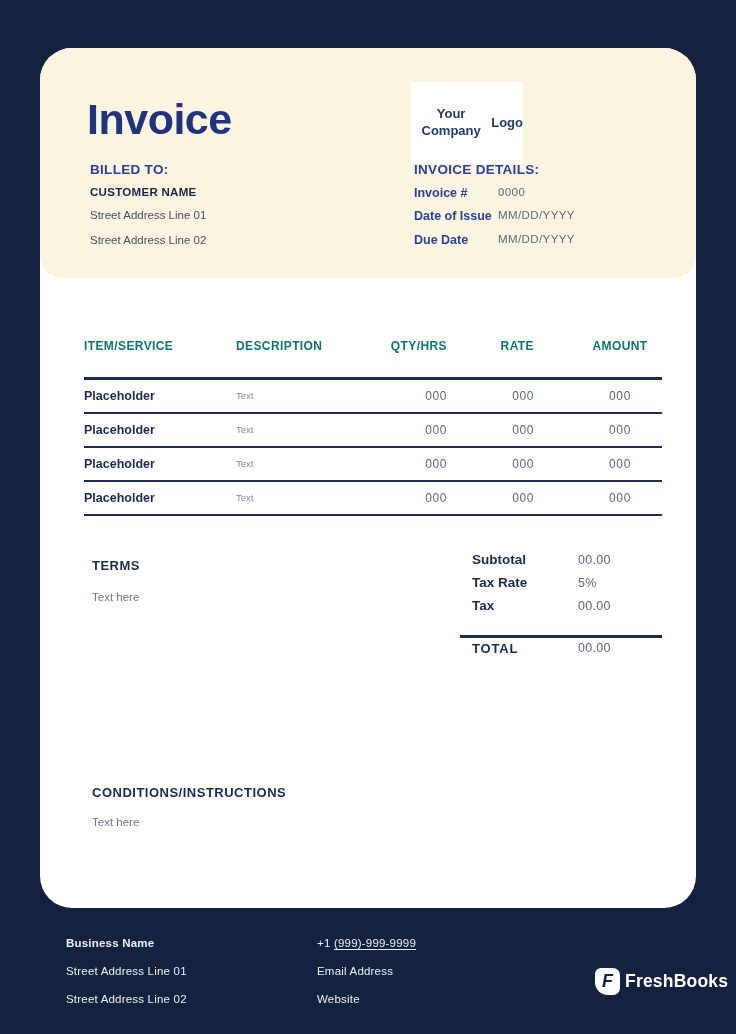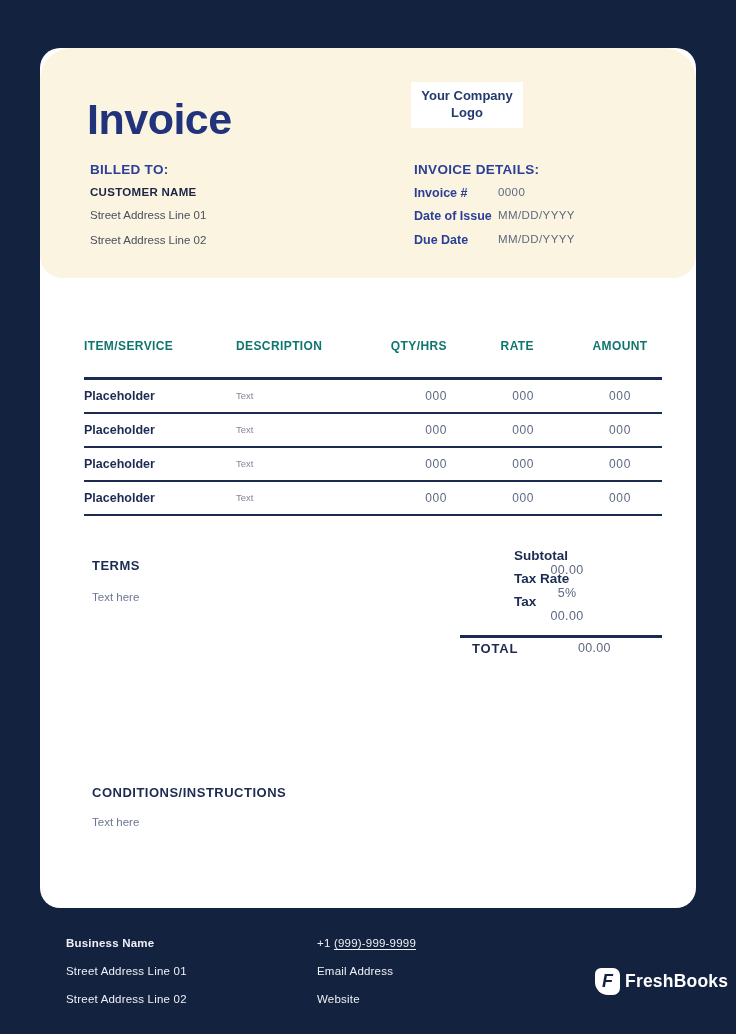--- a/index.html
+++ b/index.html
@@ -3,29 +3,29 @@
 <meta charset="utf-8">
 <style>
   * { margin:0; padding:0; box-sizing:border-box; }
   html,body { width:736px; height:1034px; }
   body { font-family:"Liberation Sans", sans-serif; background:#13223f; }
 
   .canvas { position:relative; width:736px; height:1034px; background:#13223f; overflow:hidden; }
 
   
   .card { position:absolute; left:40px; top:48px; width:656px; height:860px;
-          background:#ffffff; border-radius:20px; }
+          background:#ffffff; border-radius:32px; }
   .card-header { position:absolute; left:0; top:0; width:656px; height:230px;
                  background:#fbf4e1; border-radius:32px 32px 22px 22px; }
 
   .invoice-title { position:absolute; left:47px; top:50px; font-size:43px; font-weight:bold;
                    color:#20337b; letter-spacing:-0.5px; line-height:1; }
 
-  .logo-box { position:absolute; left:371px; top:34px; width:112px; height:46px; background:#ffffff;
-              display:flex; flex-direction:column; align-items:center; justify-content:center;
+  .logo-box { position:absolute; left:371px; top:34px; width:112px; height:82px; background:#ffffff;
+              display:flex; flex-direction:row; align-items:center; justify-content:center;
               text-align:center; font-size:13px; font-weight:bold; color:#243a6e; line-height:1.3; }
 
   .sec-heading { position:absolute; font-size:13.5px; font-weight:bold; color:#2b3f98; letter-spacing:.3px; }
   .billed-heading { left:50px; top:114px; }
   .details-heading { left:374px; top:114px; }
 
   .customer-name { position:absolute; left:50px; top:138px; font-size:11.5px; font-weight:bold;
                    color:#1a2444; letter-spacing:.3px; }
   .h-addr { position:absolute; left:50px; font-size:11.5px; color:#4a4f5e; }
   .h-addr1 { top:161px; } .h-addr2 { top:186px; }
@@ -56,21 +56,21 @@
   
   .block-heading { position:absolute; font-size:13px; font-weight:bold; color:#1c2b52; letter-spacing:.5px; }
   .block-body { position:absolute; font-size:11.5px; color:#6b7693; }
   .terms-heading { left:52px; top:510px; }
   .terms-body { left:52px; top:543px; }
   .cond-heading { left:52px; top:737px; }
   .cond-body { left:52px; top:768px; }
 
   
   .summary { position:absolute; left:420px; top:500px; width:202px; }
-  .summary-row { display:flex; align-items:center; height:23px; padding-left:12px;flex-direction:column; }
+  .summary-row { display:flex; align-items:center; height:23px; padding-left:12px; }
   .summary-label { width:106px; font-size:13.5px; font-weight:bold; color:#1c2b52; }
   .summary-value { font-size:12.5px; color:#5d6880; letter-spacing:.3px; }
   .summary-divider { margin-top:18px; height:3px; background:#1c2b52; }
   .total-row { display:flex; align-items:center; margin-top:0; padding-left:12px; height:20px; }
   .total-label { width:106px; font-size:13px; font-weight:bold; color:#1c2b52; letter-spacing:.8px; }
   .total-value { font-size:12.5px; color:#5d6880; letter-spacing:.3px; }
 
   
   .f-text { position:absolute; font-size:11.5px; color:#eef0f5; letter-spacing:.2px; }
   .f-bold { font-weight:bold; }

